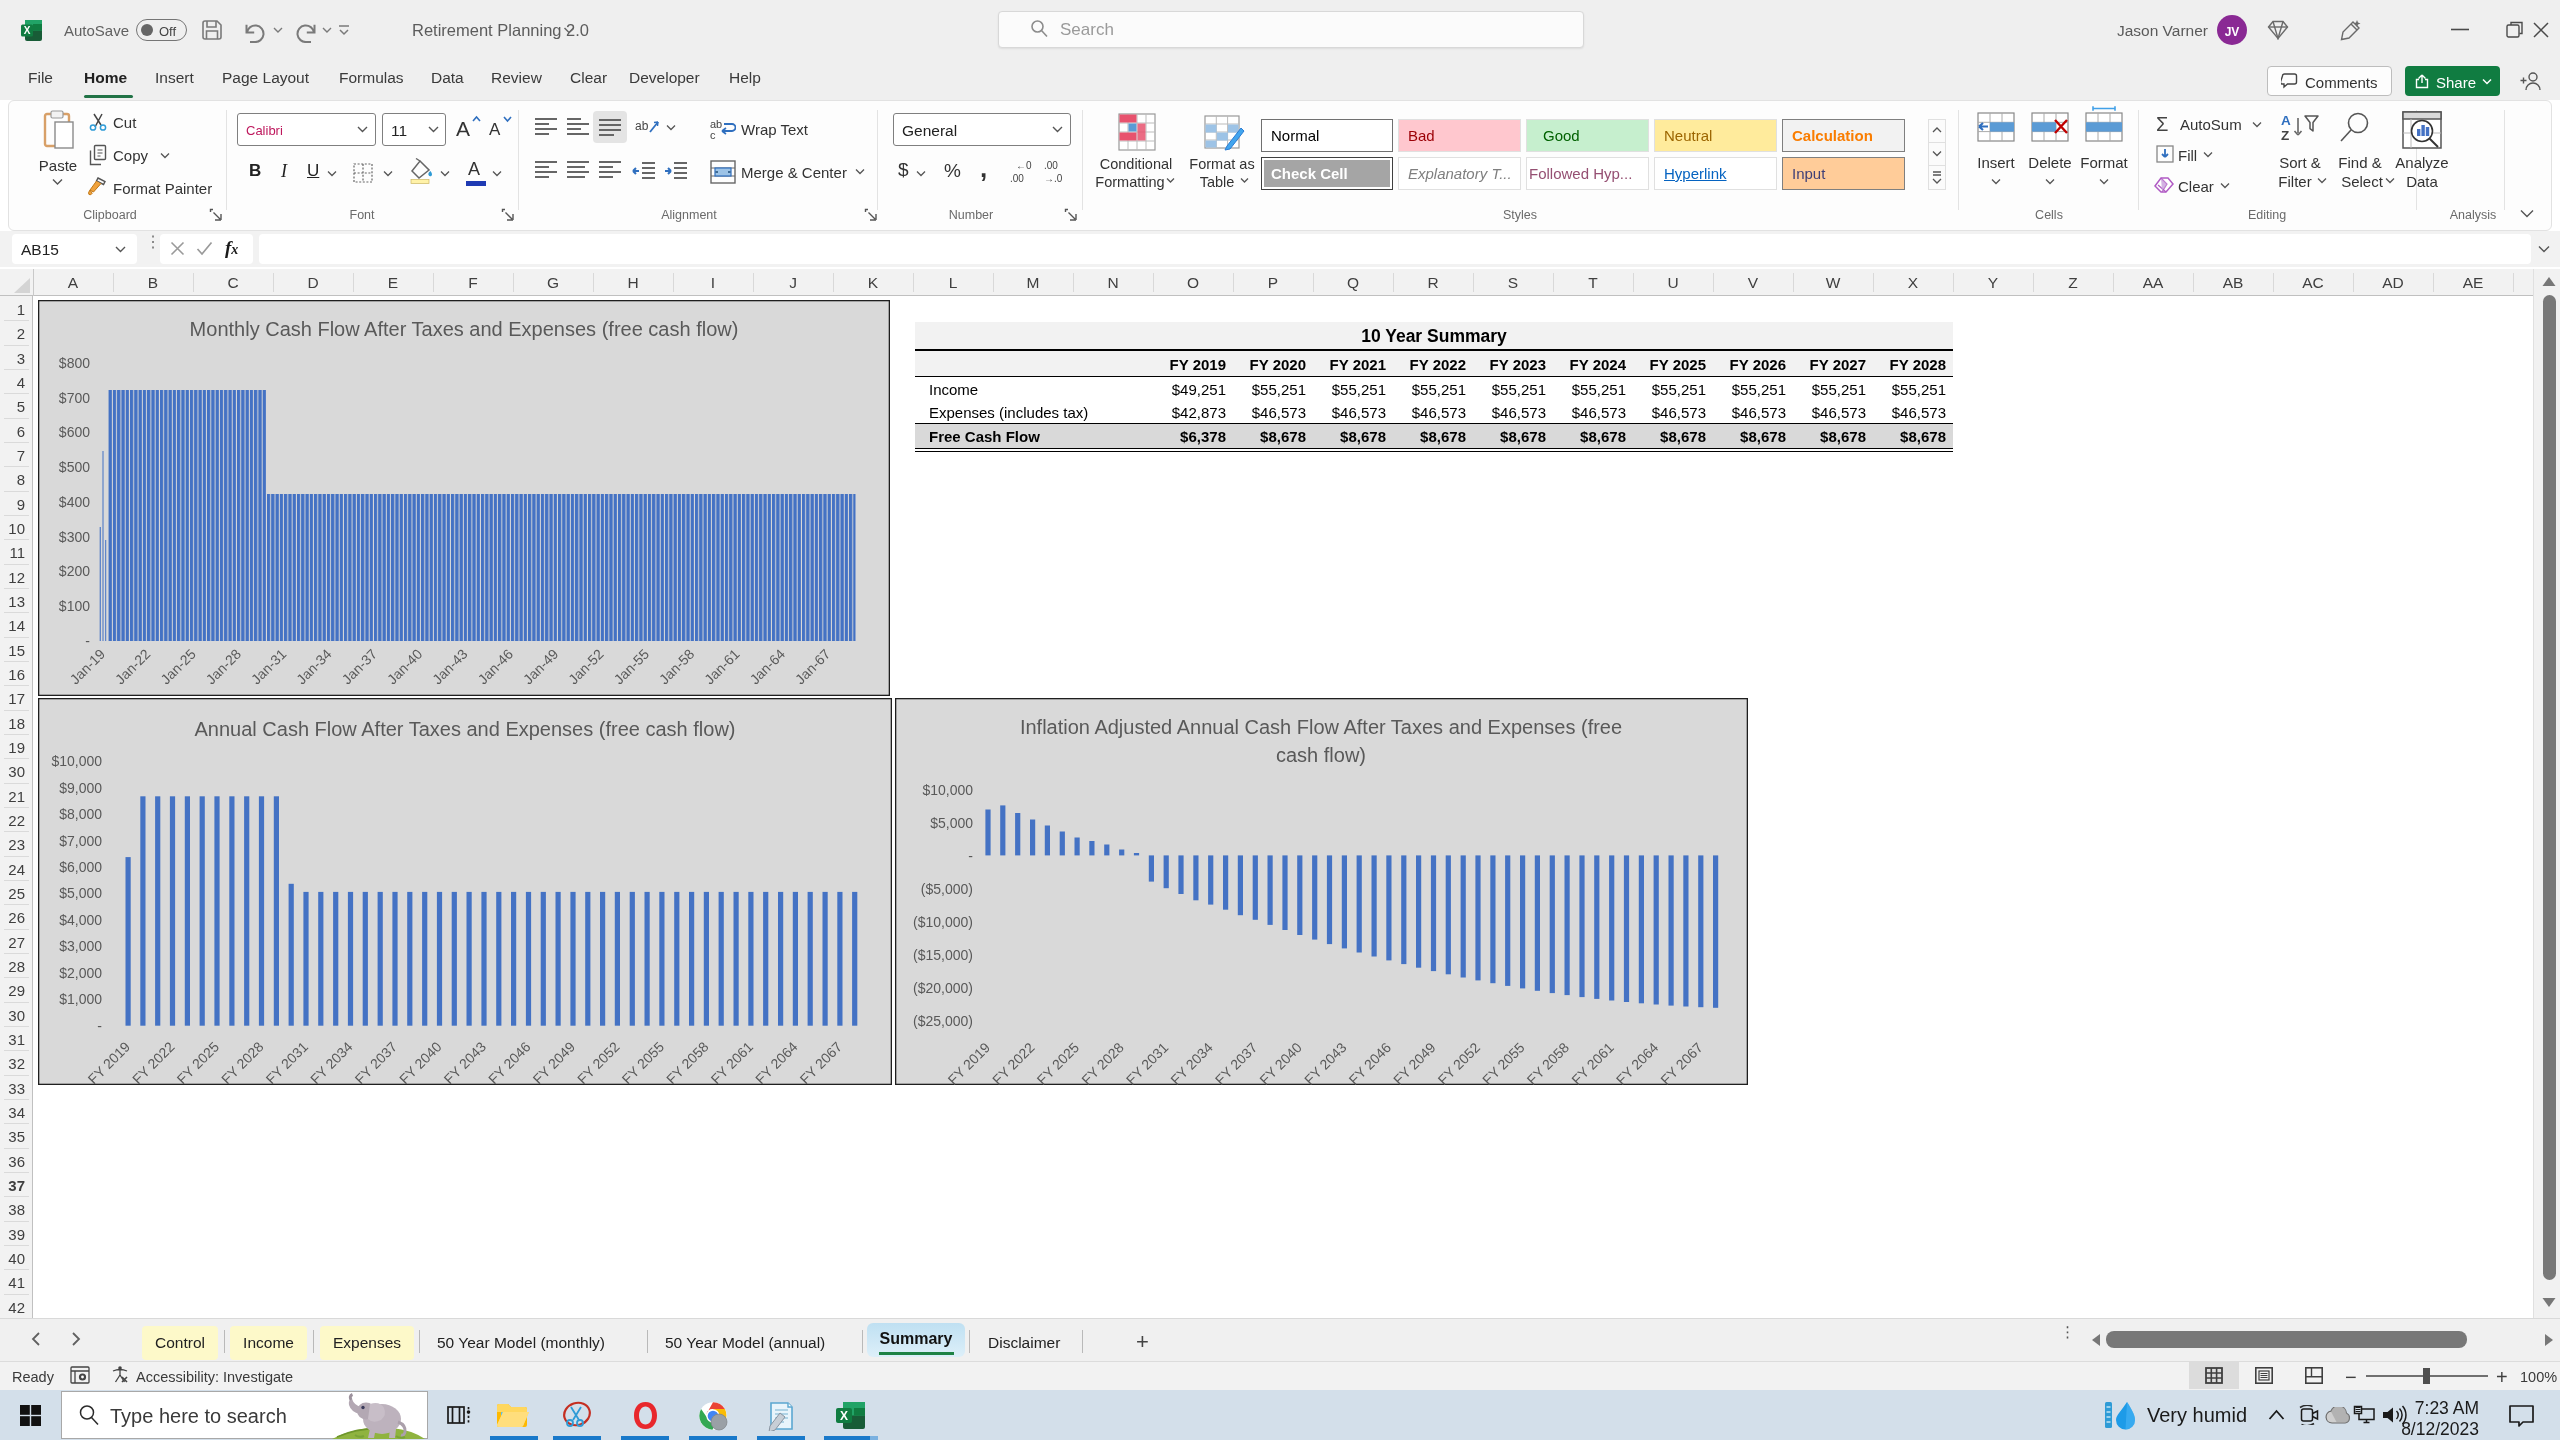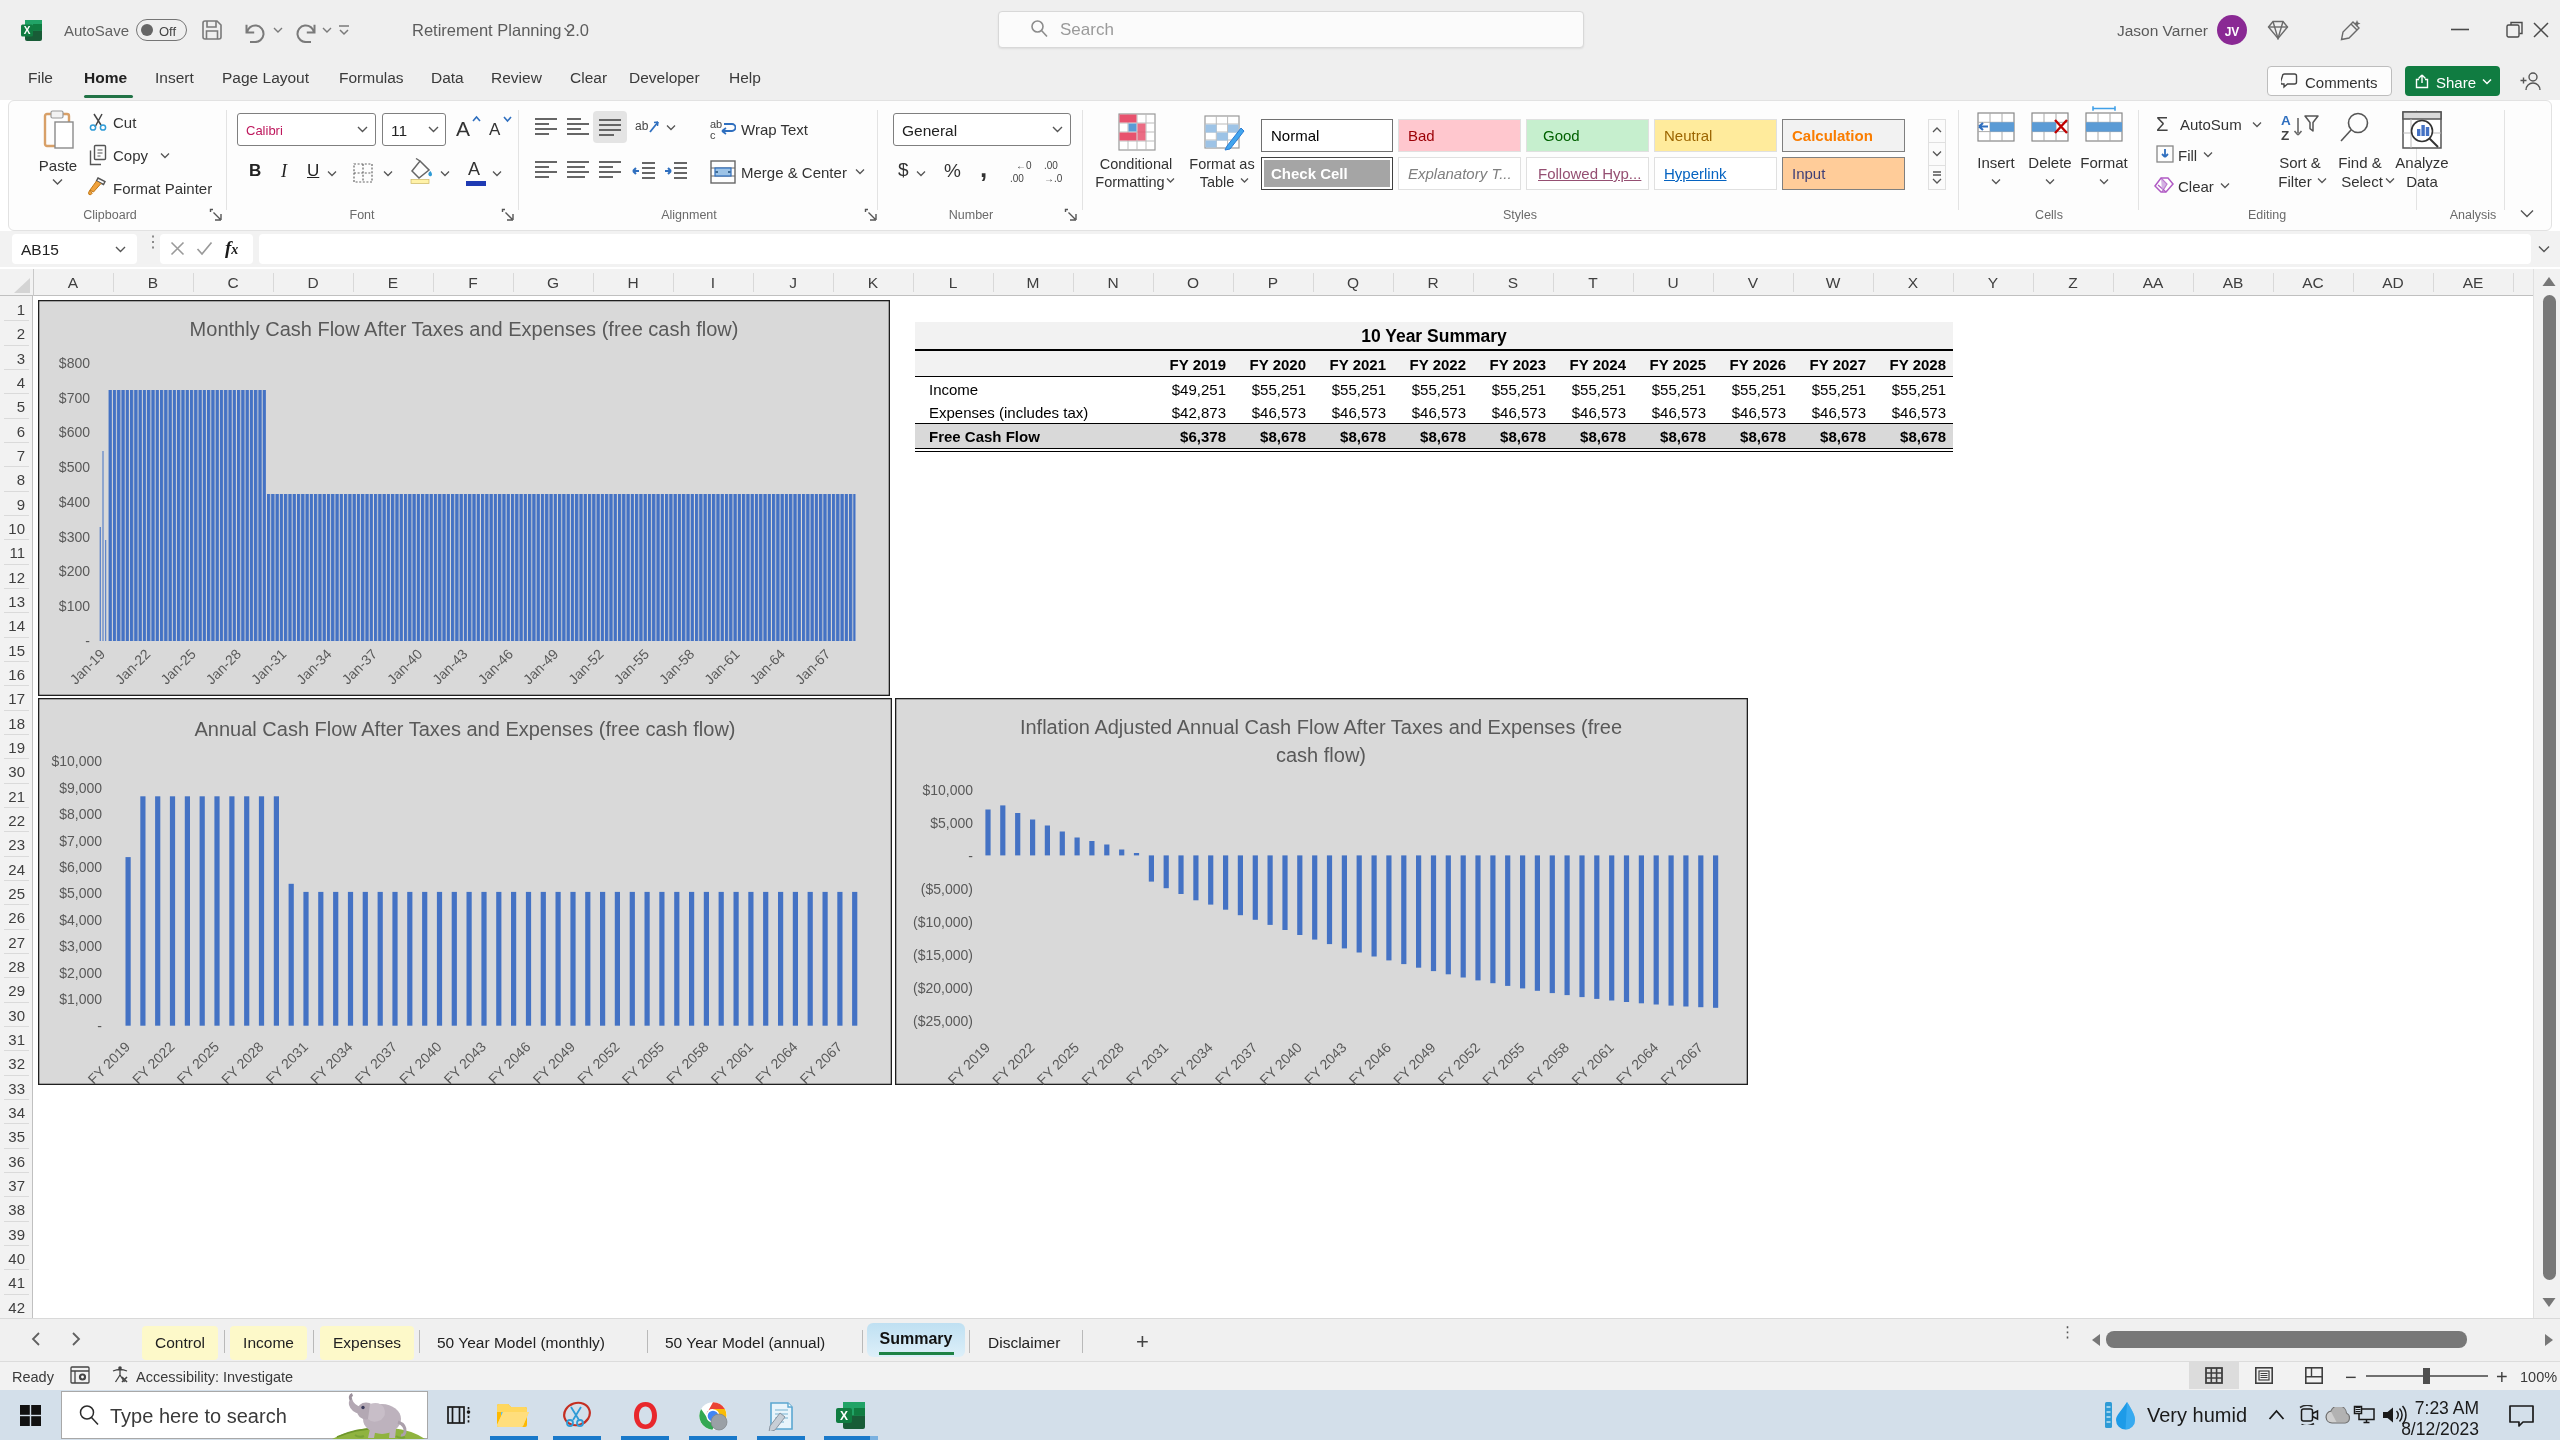--- a/index.html
+++ b/index.html
@@ -323,21 +323,21 @@
 <svg class="ab" style="left:1240px;top:177px" width="9" height="7" viewBox="0 0 9 7" fill="none" stroke="#555" stroke-width="1.3">
     <path d="M1 1.5 l3.5 3.5 3.5-3.5"></path>
   </svg>
 <div class="" style="position:absolute;left:1261px;top:119px;width:132px;height:33px;background:#FFFFFF;border:1.4px solid #707070;display:flex;align-items:center;padding-left:9px;font-size:15px;color:#000;white-space:nowrap;overflow:hidden;">Normal</div>
 <div class="" style="position:absolute;left:1398px;top:119px;width:123px;height:33px;background:#FFC7CE;border:1.4px solid #E0E0E0;display:flex;align-items:center;padding-left:9px;font-size:15px;color:#9C0006;white-space:nowrap;overflow:hidden;">Bad</div>
 <div class="" style="position:absolute;left:1526px;top:119px;width:123px;height:33px;background:#C6EFCE;border:1.4px solid #E0E0E0;display:flex;align-items:center;padding-left:16px;font-size:15px;color:#006100;white-space:nowrap;overflow:hidden;">Good</div>
 <div class="" style="position:absolute;left:1654px;top:119px;width:123px;height:33px;background:#FFEB9C;border:1.4px solid #E0E0E0;display:flex;align-items:center;padding-left:9px;font-size:15px;color:#9C6500;white-space:nowrap;overflow:hidden;">Neutral</div>
 <div class="" style="position:absolute;left:1782px;top:119px;width:123px;height:33px;background:#F2F2F2;border:1.4px solid #7F7F7F;display:flex;align-items:center;padding-left:9px;font-size:15px;color:#FA7D00;font-weight:bold;white-space:nowrap;overflow:hidden;">Calculation</div>
 <div class="" style="position:absolute;left:1261px;top:157px;width:132px;height:33px;background:#A5A5A5;border:1.4px solid #3F3F3F;box-shadow:inset 0 0 0 2px #fff;display:flex;align-items:center;padding-left:9px;font-size:15px;color:#FFFFFF;font-weight:bold;white-space:nowrap;overflow:hidden;">Check Cell</div>
 <div class="" style="position:absolute;left:1398px;top:157px;width:123px;height:33px;background:#FFFFFF;border:1.4px solid #E0E0E0;display:flex;align-items:center;padding-left:9px;font-size:15px;color:#7F7F7F;font-style:italic;white-space:nowrap;overflow:hidden;">Explanatory T...</div>
-<div class="" style="position:absolute;left:1526px;top:157px;width:123px;height:33px;background:#FFFFFF;border:1.4px solid #E0E0E0;display:flex;align-items:center;padding-left:11px;font-size:15px;color:#954F72;text-decoration:underline;white-space:nowrap;overflow:hidden;">Followed Hyp...</div>
+<div class="" style="position:absolute;left:1526px;top:157px;width:123px;height:33px;background:#FFFFFF;border:1.4px solid #E0E0E0;display:flex;align-items:center;padding-left:2px;font-size:15px;color:#954F72;white-space:nowrap;overflow:hidden;">Followed Hyp...</div>
 <div class="" style="position:absolute;left:1654px;top:157px;width:123px;height:33px;background:#FFFFFF;border:1.4px solid #E0E0E0;display:flex;align-items:center;padding-left:9px;font-size:15px;color:#0563C1;text-decoration:underline;white-space:nowrap;overflow:hidden;">Hyperlink</div>
 <div class="" style="position:absolute;left:1782px;top:157px;width:123px;height:33px;background:#FFCC99;border:1.4px solid #7F7F7F;display:flex;align-items:center;padding-left:9px;font-size:15px;color:#3F3F76;white-space:nowrap;overflow:hidden;">Input</div>
 <div class="" style="position:absolute;left:1928px;top:119px;width:18px;height:71px;border:1px solid #E0E0E0;background:#FBFBFB;"></div>
 <svg class="ab" style="left:1932px;top:126px" width="10" height="8" viewBox="0 0 10 8" fill="none" stroke="#555" stroke-width="1.3">
     <path d="M1 6 l4-4 4 4"></path>
   </svg>
 <svg class="ab" style="left:1932px;top:150px" width="10" height="8" viewBox="0 0 10 8" fill="none" stroke="#555" stroke-width="1.3">
     <path d="M1 1.5 l4 4 4-4"></path>
   </svg>
 <svg class="ab" style="left:1932px;top:170px" width="10" height="14" viewBox="0 0 10 14" fill="none" stroke="#555" stroke-width="1.3">
@@ -591,21 +591,21 @@
 <div style="position:absolute;right:2535px;top:1054.23px;font-size:15px;line-height:19px;color:#3f3f3f;font-weight:normal;white-space:nowrap;">32</div>
 <div class="" style="position:absolute;left:4px;top:1074.6px;width:25px;height:1px;background:#DADADA;"></div>
 <div style="position:absolute;right:2535px;top:1078.56px;font-size:15px;line-height:19px;color:#3f3f3f;font-weight:normal;white-space:nowrap;">33</div>
 <div class="" style="position:absolute;left:4px;top:1098.9px;width:25px;height:1px;background:#DADADA;"></div>
 <div style="position:absolute;right:2535px;top:1102.8899999999999px;font-size:15px;line-height:19px;color:#3f3f3f;font-weight:normal;white-space:nowrap;">34</div>
 <div class="" style="position:absolute;left:4px;top:1123.2px;width:25px;height:1px;background:#DADADA;"></div>
 <div style="position:absolute;right:2535px;top:1127.2199999999998px;font-size:15px;line-height:19px;color:#3f3f3f;font-weight:normal;white-space:nowrap;">35</div>
 <div class="" style="position:absolute;left:4px;top:1147.5px;width:25px;height:1px;background:#DADADA;"></div>
 <div style="position:absolute;right:2535px;top:1151.55px;font-size:15px;line-height:19px;color:#3f3f3f;font-weight:normal;white-space:nowrap;">36</div>
 <div class="" style="position:absolute;left:4px;top:1171.9px;width:25px;height:1px;background:#DADADA;"></div>
-<div style="position:absolute;right:2535px;top:1175.8799999999999px;font-size:15px;line-height:19px;color:#3f3f3f;font-weight:normal;white-space:nowrap;">37</div>
+<div style="position:absolute;right:2535px;top:1175.8799999999999px;font-size:15px;line-height:19px;color:#3f3f3f;font-weight:bold;white-space:nowrap;">37</div>
 <div class="" style="position:absolute;left:4px;top:1196.2px;width:25px;height:1px;background:#DADADA;"></div>
 <div style="position:absolute;right:2535px;top:1200.21px;font-size:15px;line-height:19px;color:#3f3f3f;font-weight:normal;white-space:nowrap;">38</div>
 <div class="" style="position:absolute;left:4px;top:1220.5px;width:25px;height:1px;background:#DADADA;"></div>
 <div style="position:absolute;right:2535px;top:1224.54px;font-size:15px;line-height:19px;color:#3f3f3f;font-weight:normal;white-space:nowrap;">39</div>
 <div class="" style="position:absolute;left:4px;top:1244.9px;width:25px;height:1px;background:#DADADA;"></div>
 <div style="position:absolute;right:2535px;top:1248.87px;font-size:15px;line-height:19px;color:#3f3f3f;font-weight:normal;white-space:nowrap;">40</div>
 <div class="" style="position:absolute;left:4px;top:1269.2px;width:25px;height:1px;background:#DADADA;"></div>
 <div style="position:absolute;right:2535px;top:1273.1999999999998px;font-size:15px;line-height:19px;color:#3f3f3f;font-weight:normal;white-space:nowrap;">41</div>
 <div class="" style="position:absolute;left:4px;top:1293.5px;width:25px;height:1px;background:#DADADA;"></div>
 <div style="position:absolute;right:2535px;top:1297.53px;font-size:15px;line-height:19px;color:#3f3f3f;font-weight:normal;white-space:nowrap;">42</div>

